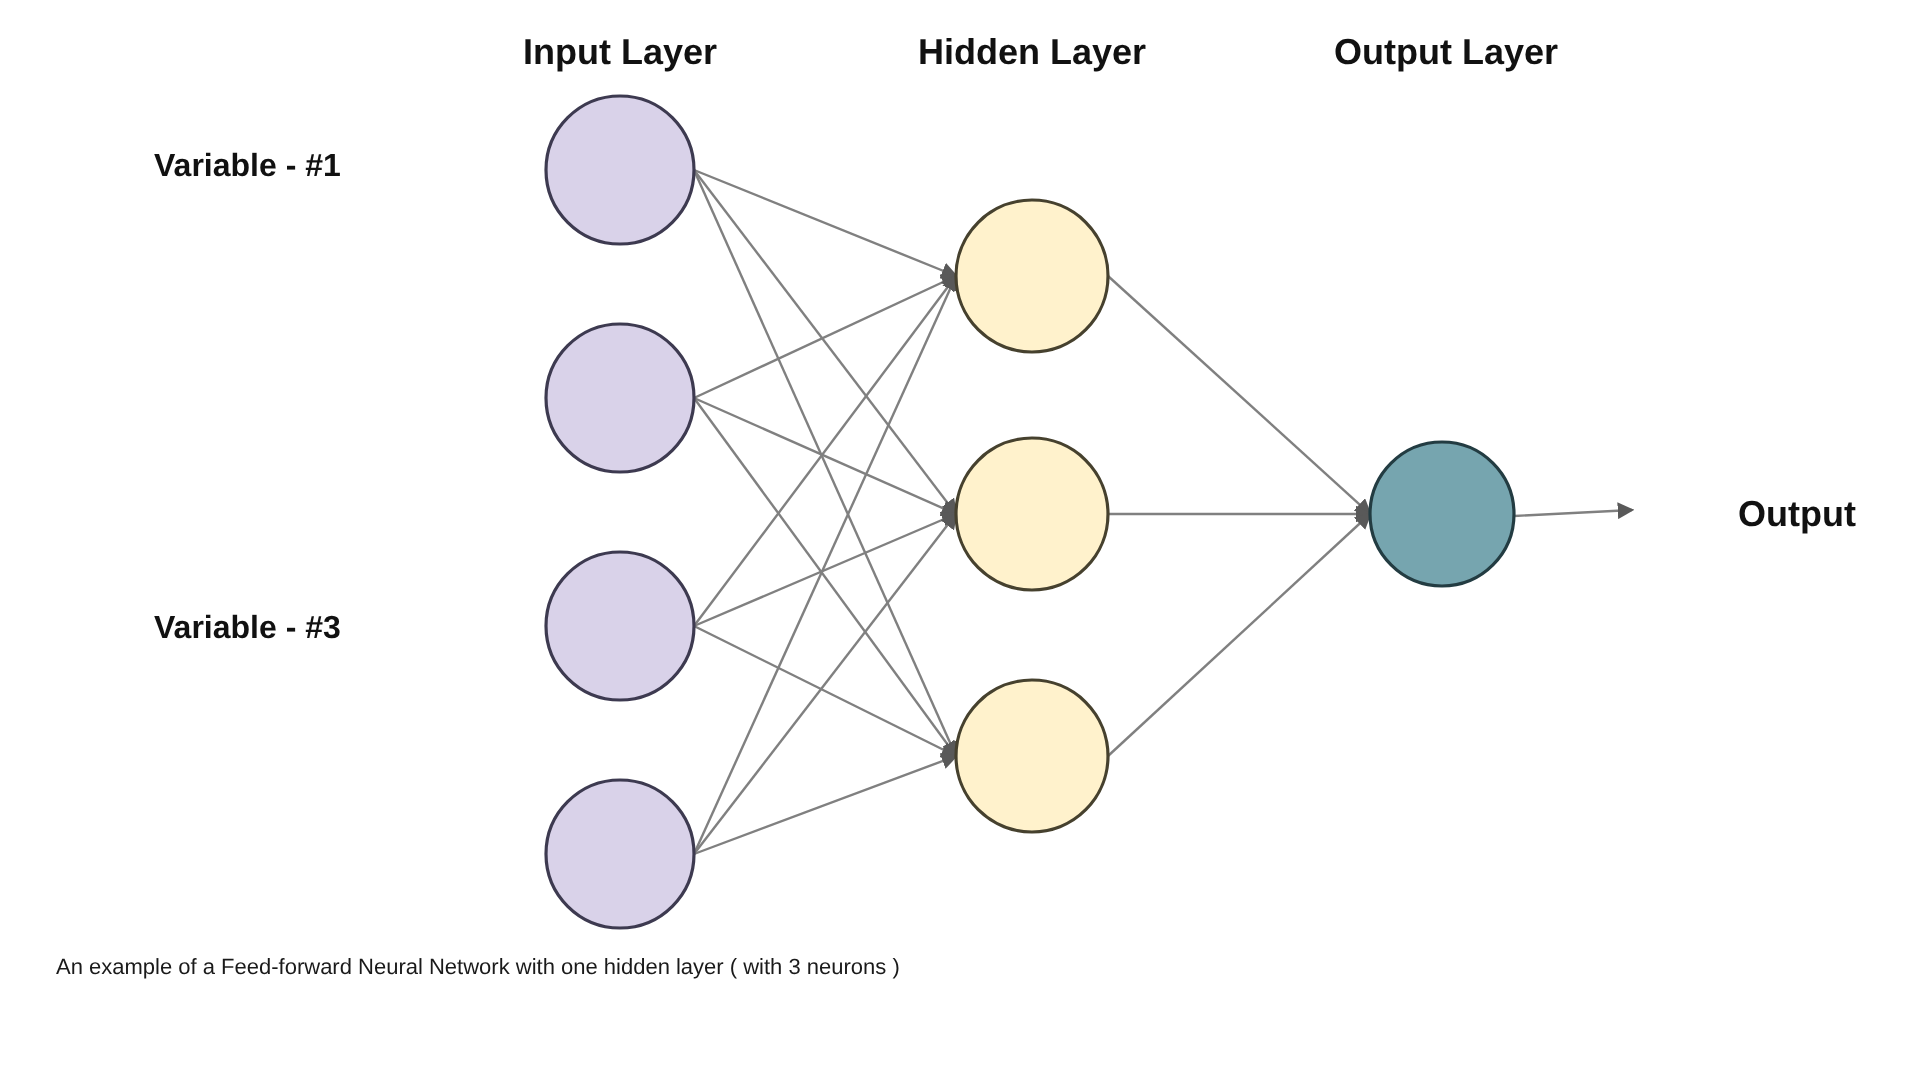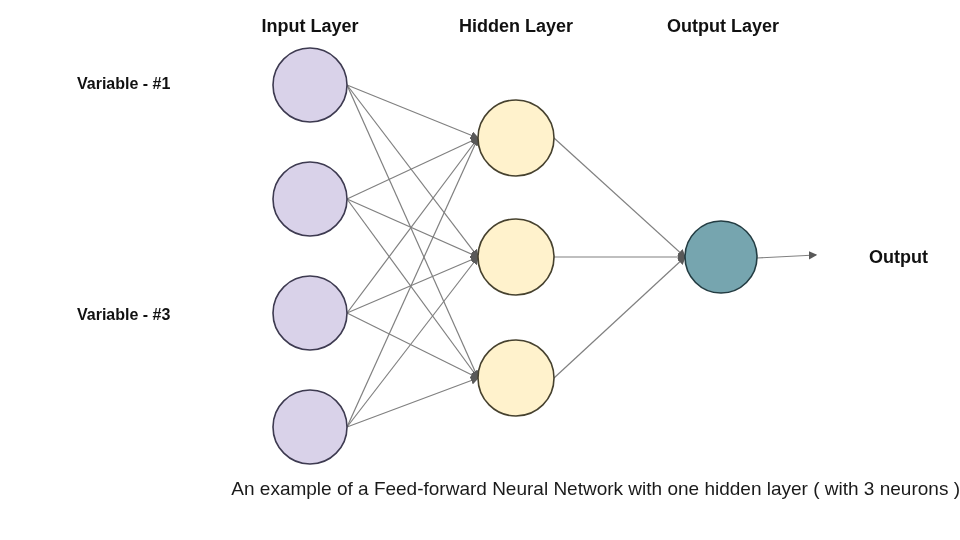--- a/index.html
+++ b/index.html
@@ -36,24 +36,25 @@
     font-size: 18px;
     font-weight: bold;
     white-space: nowrap;
     margin-left: 48px;
   }
   .caption {
     position: absolute;
     left: 0;
     right: 0;
     top: 478px;
-    text-align: right;
-    font-size: 19px;
+    text-align: left;
+    font-size: 11px;
     font-weight: normal;
     color: #1a1a1a;
+    padding-left: 28px;
   }
 </style>
 </head>
 <body>
 
 <div class="canvas">
 
   <svg class="net" width="960" height="540">
     <defs>
       <marker id="arrow" viewBox="0 0 10 10" refX="8.5" refY="5" markerWidth="7" markerHeight="7" orient="auto">

